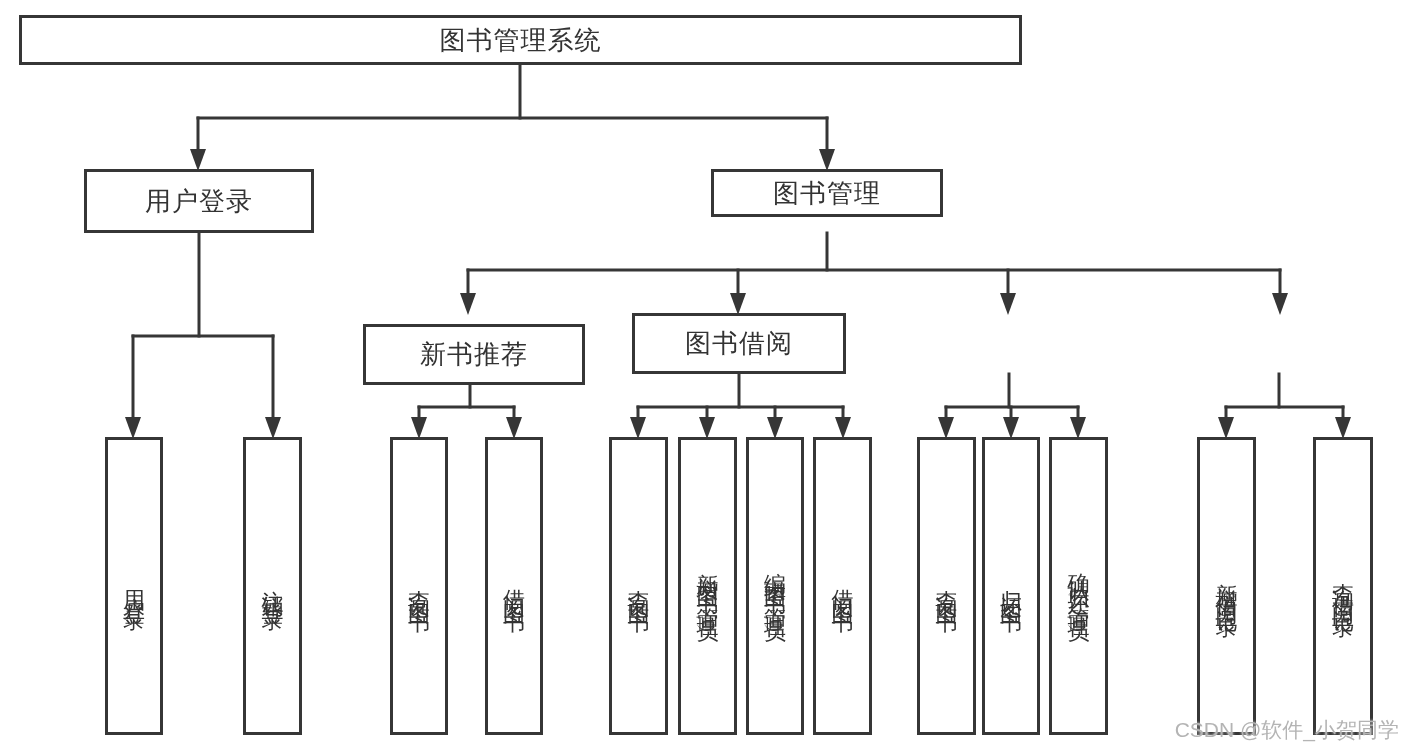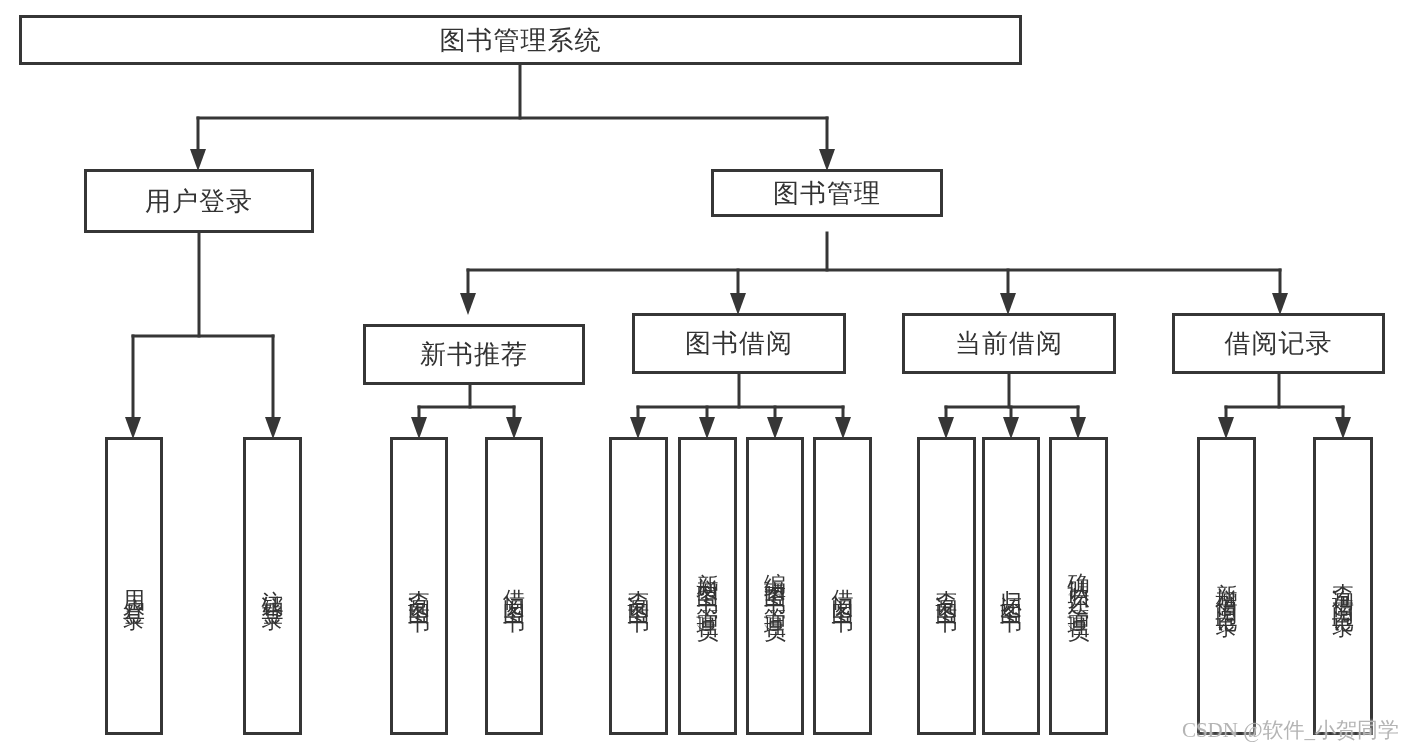--- a/index.html
+++ b/index.html
@@ -38,21 +38,20 @@
     line-height:1;
   }
   .watermark{
     position:absolute;
     right:6px;top:716px;
     font-size:21px;
     color:var(--wm);
     text-shadow:0 0 3px #ffffff;
     white-space:nowrap;
     z-index:5;
-    font-family:Liberation Serif, serif;
   }
 </style>
 </head>
 <body>
 
 <div class="canvas">
 
   <svg id="connectors" viewBox="0 0 1405 747" xmlns="http://www.w3.org/2000/svg">
       <line x1="520" y1="65" x2="520" y2="118" stroke="#363636" stroke-width="3" stroke-linecap="square"></line>
       <line x1="198" y1="118" x2="827" y2="118" stroke="#363636" stroke-width="3" stroke-linecap="square"></line>
@@ -118,26 +117,20 @@
   <div class="node hbox" style="left:711px;top:169px;width:232px;height:48px;">
     <span>图书管理</span>
   </div>
 
   <div class="node hbox" style="left:363px;top:324px;width:222px;height:61px;">
     <span>新书推荐</span>
   </div>
   <div class="node hbox" style="left:632px;top:313px;width:214px;height:61px;">
     <span>图书借阅</span>
   </div>
-  <div class="node hbox" style="left:902px;top:313px;width:214px;height:61px;">
-    <span>当前借阅</span>
-  </div>
-  <div class="node hbox" style="left:1172px;top:313px;width:213px;height:61px;">
-    <span>借阅记录</span>
-  </div>
 
   <div class="node vbox" style="left:105px;top:437px;width:58px;height:298px;">
     <span class="vtext">用户登录</span>
   </div>
   <div class="node vbox" style="left:243px;top:437px;width:59px;height:298px;">
     <span class="vtext">注销登录</span>
   </div>
 
   <div class="node vbox" style="left:390px;top:437px;width:58px;height:298px;">
     <span class="vtext">查询图书</span>

